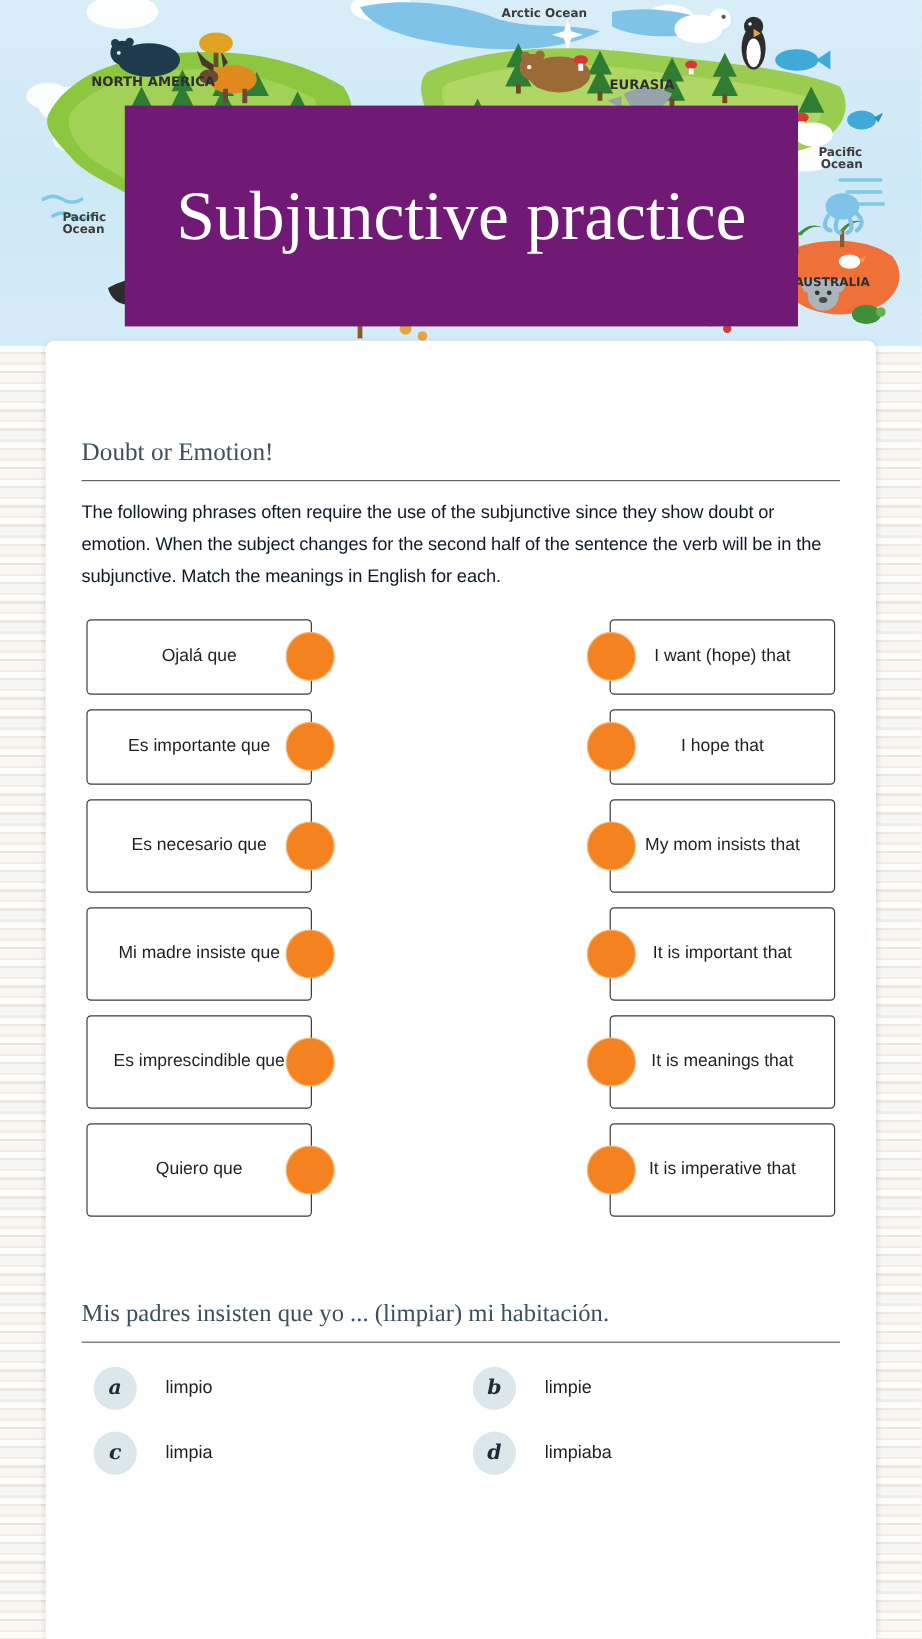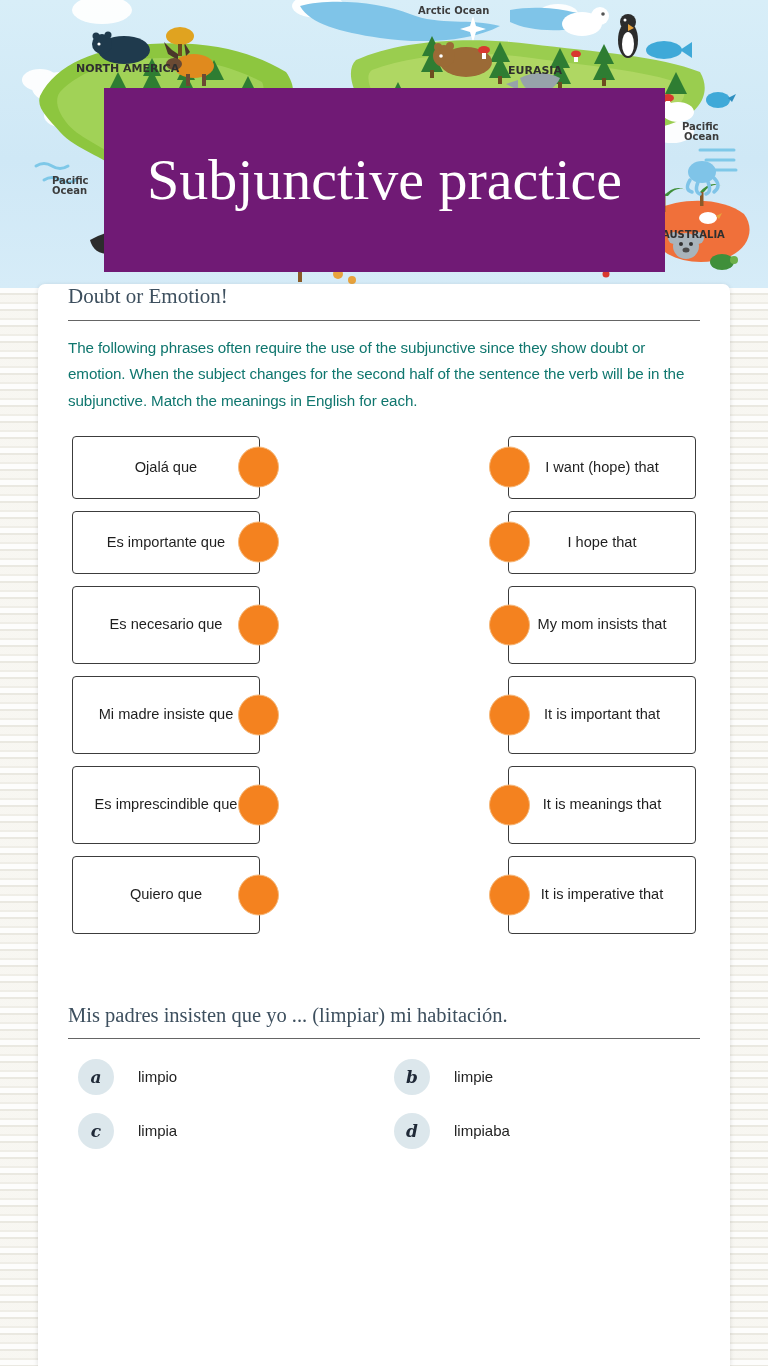--- a/index.html
+++ b/index.html
@@ -83,31 +83,32 @@
   }
 
   .section{ padding:0 30px; }
 
   .sec-head{
     font-family:"Liberation Serif","DejaVu Serif", serif;
     font-size:21px;
     color:#3d4f5e;
     font-weight:400;
     margin:0;
+    padding-top:80px;
   }
   .sec-head.q{ padding-top:0; font-size:20.5px; color:#3d4f5e;}
   .rule{
     height:1px; background:#3a3a3a; opacity:.78;
     margin-top:11px;
   }
 
   .instructions{
     font-size:15.2px;
     line-height:1.73;
-    color:#0f766e;
+    color:#0f172a;
     margin-top:14px;
     letter-spacing:-.1px;
   }
 
   
   .match-wrap{
     position:relative;
     margin-top:22px;
   }
   .match-row{

